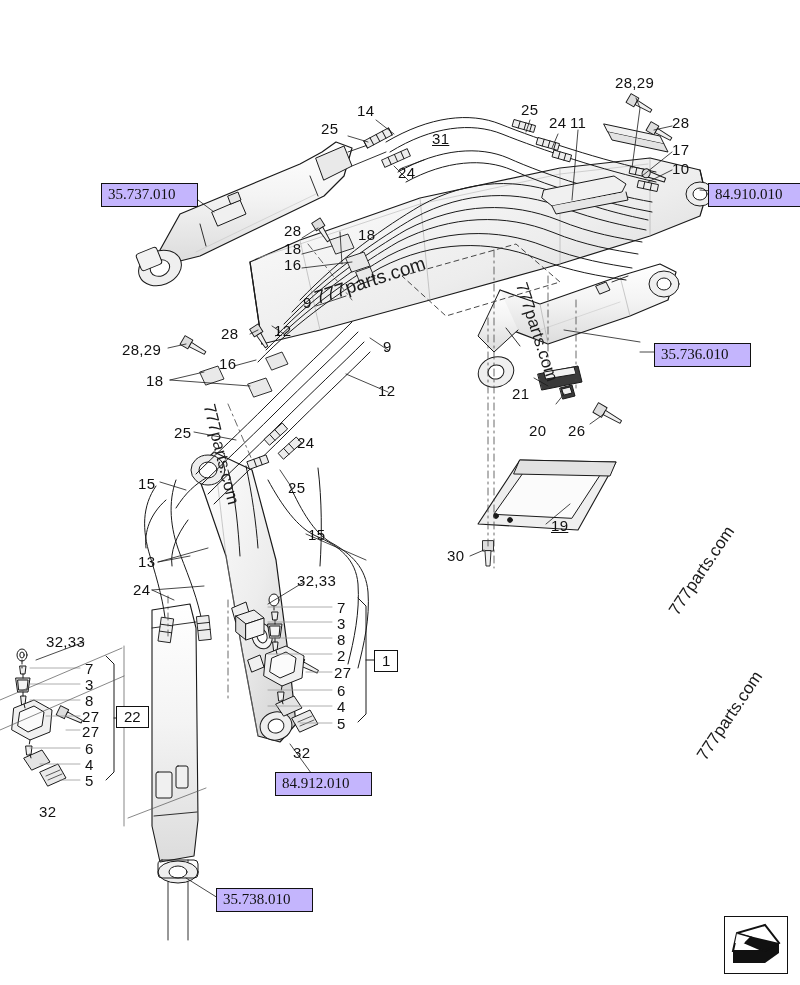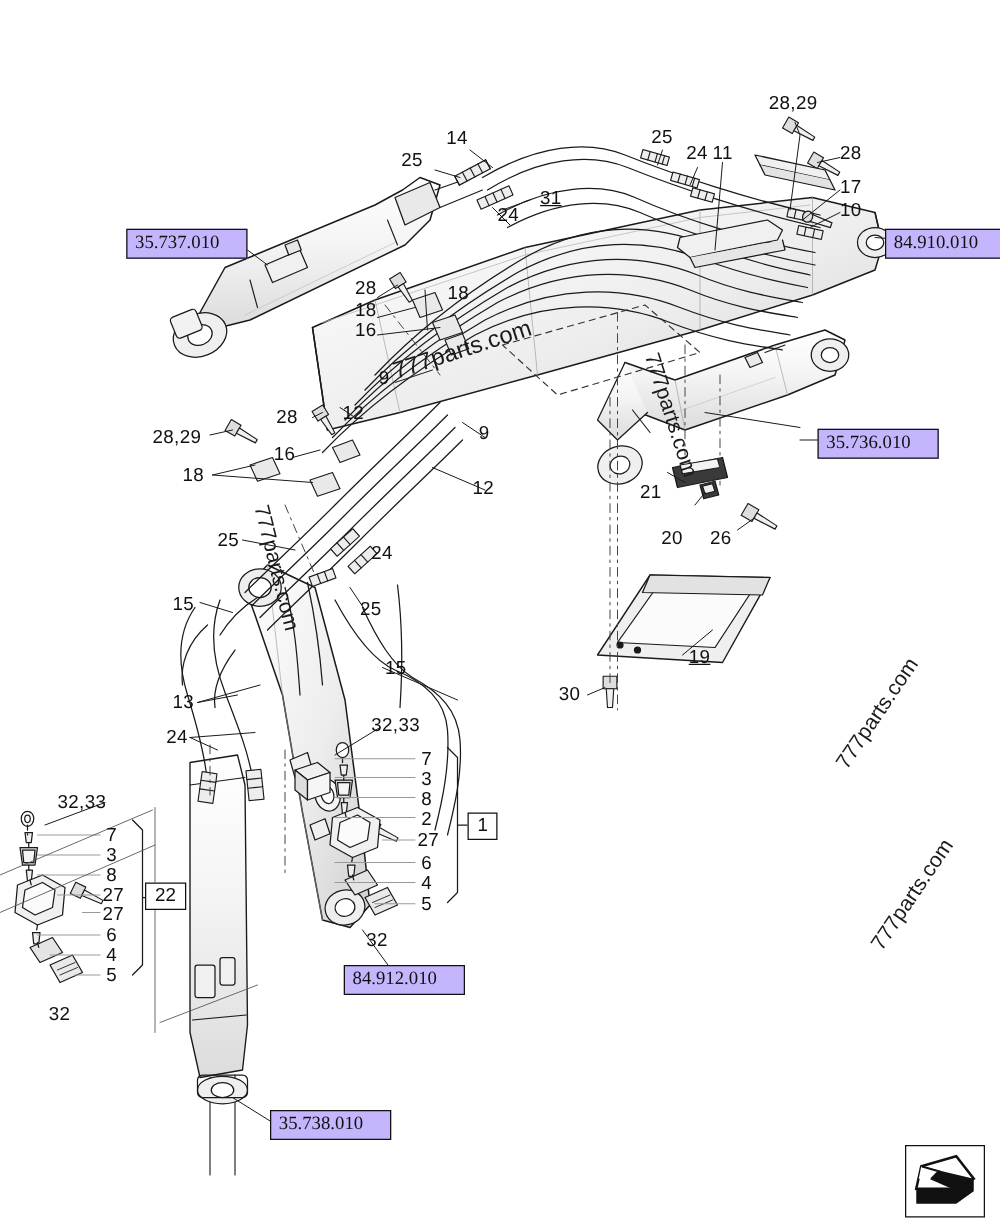--- a/index.html
+++ b/index.html
@@ -410,21 +410,21 @@
   <div class="refbox" style="left:708px;top:183px;">84.910.010</div>
   <div class="refbox" style="left:654px;top:343px;">35.736.010</div>
   <div class="refbox" style="left:275px;top:772px;">84.912.010</div>
   <div class="refbox" style="left:216px;top:888px;">35.738.010</div>
 
   <div class="numbox" style="left:374px;top:650px;">1</div>
   <div class="numbox" style="left:116px;top:706px;">22</div>
 
   <div class="lbl" style="left:357px;top:102px;">14</div>
   <div class="lbl" style="left:321px;top:120px;">25</div>
-  <div class="lbl" style="left:432px;top:150px;text-decoration:underline;">31</div>
+  <div class="lbl" style="left:432px;top:130px;text-decoration:underline;">31</div>
   <div class="lbl" style="left:398px;top:164px;">24</div>
 
   <div class="lbl" style="left:521px;top:101px;">25</div>
   <div class="lbl" style="left:549px;top:114px;">24</div>
   <div class="lbl" style="left:570px;top:114px;">11</div>
   <div class="lbl" style="left:615px;top:74px;">28,29</div>
   <div class="lbl" style="left:672px;top:114px;">28</div>
   <div class="lbl" style="left:672px;top:141px;">17</div>
   <div class="lbl" style="left:672px;top:160px;">10</div>
 

